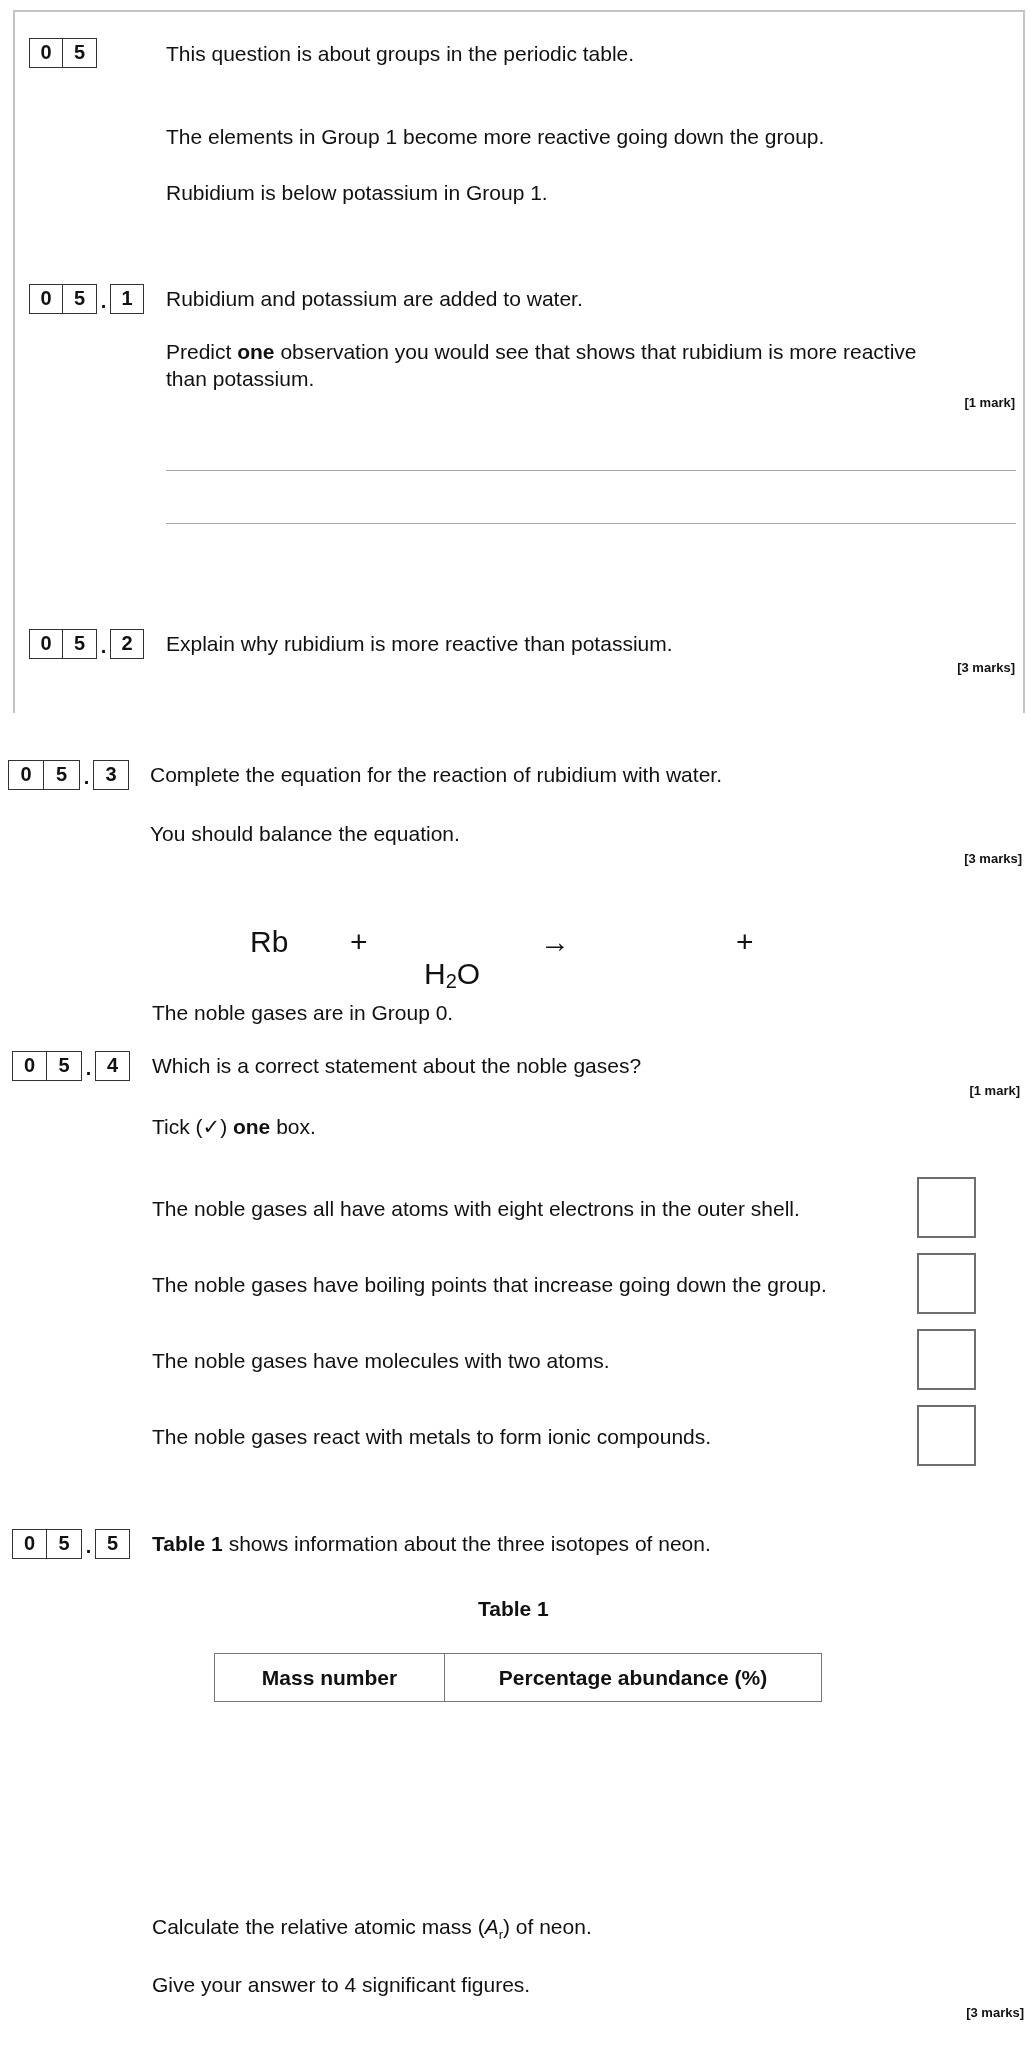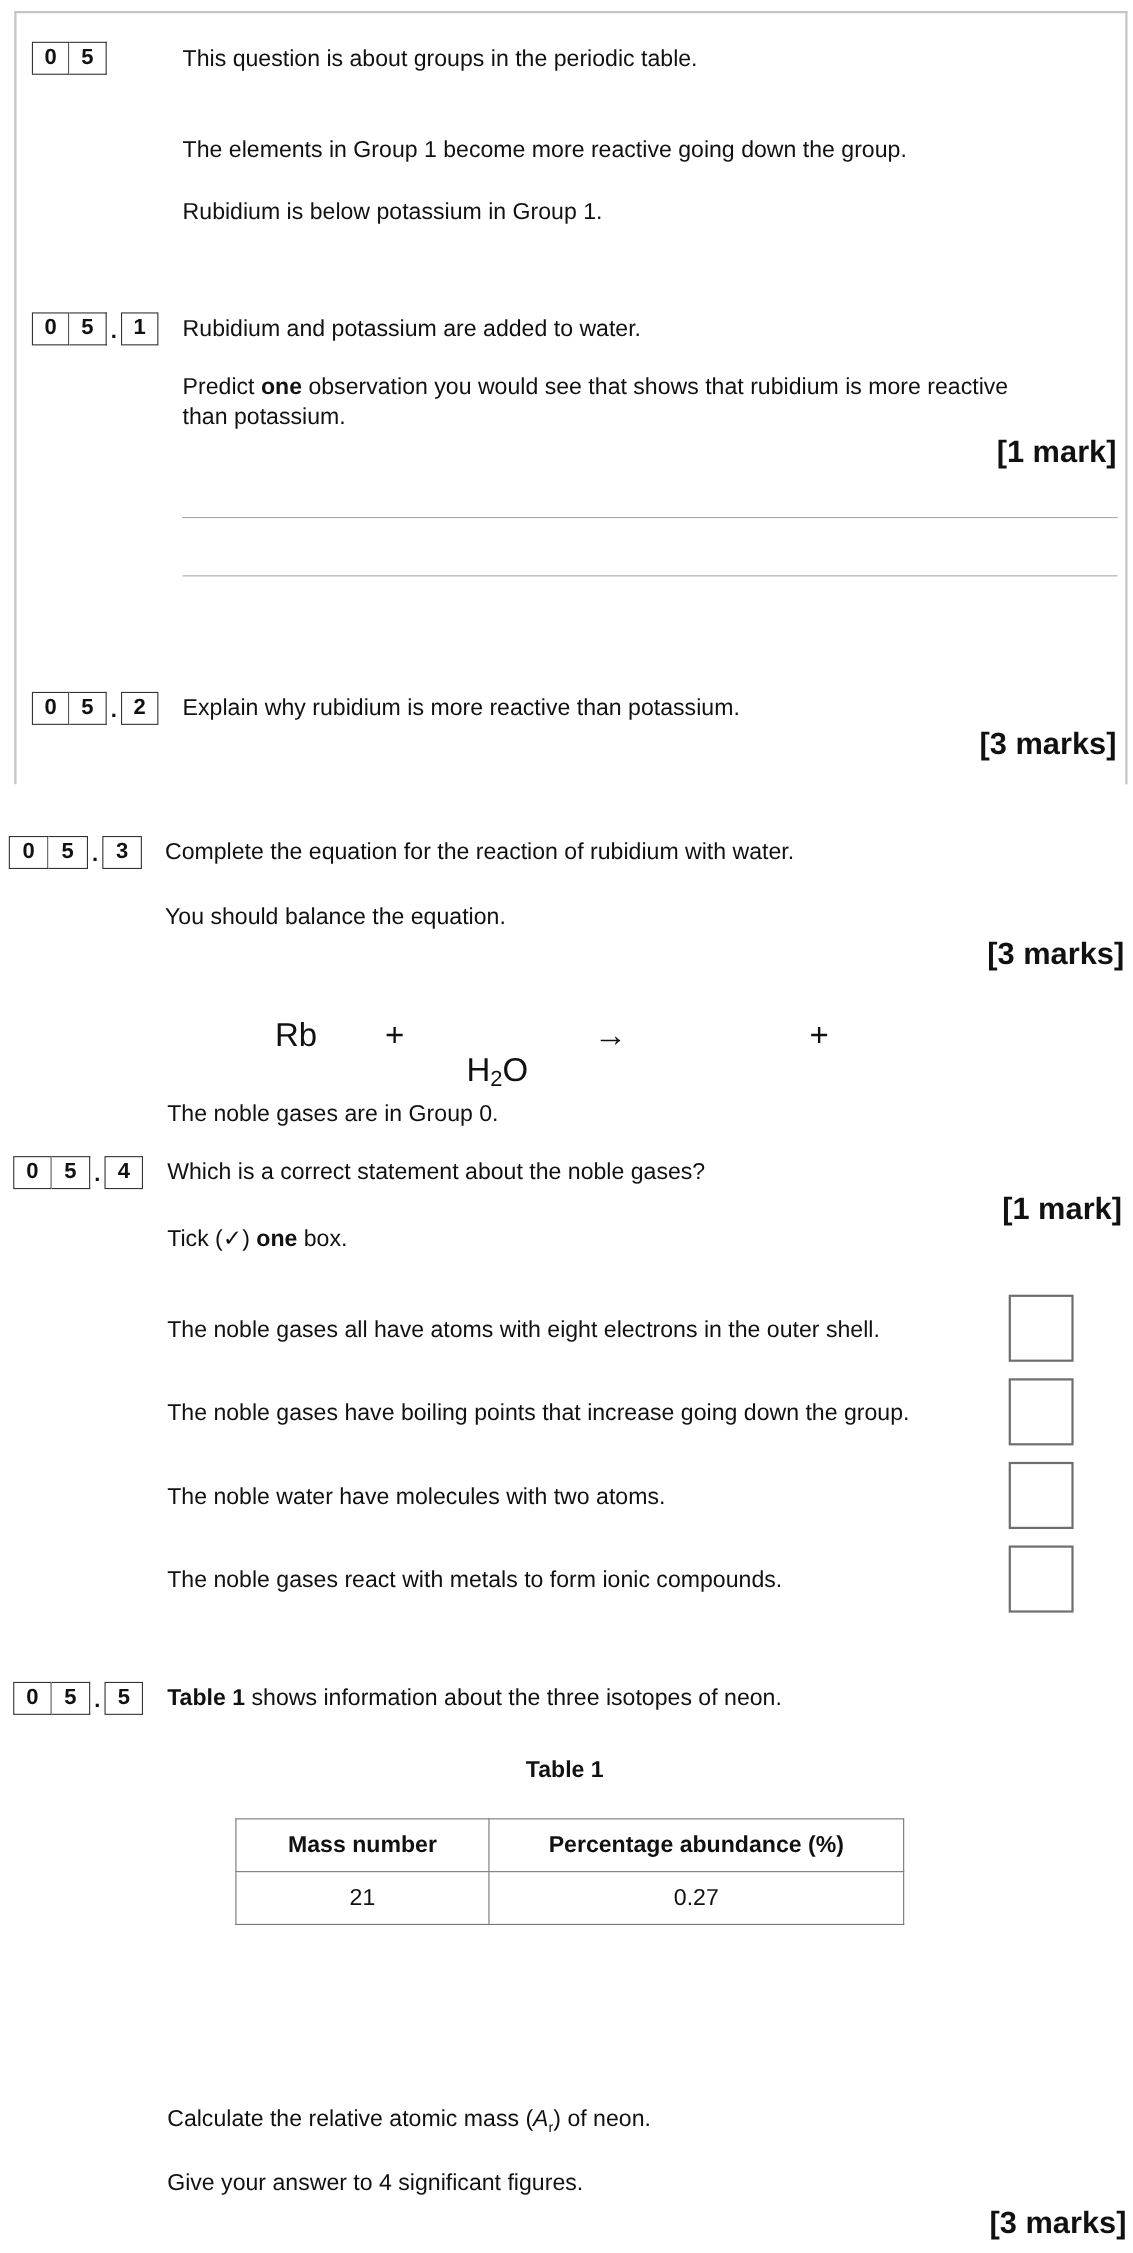--- a/index.html
+++ b/index.html
@@ -2,21 +2,21 @@
 <html><head>
 <meta charset="utf-8">
 <style>
   html, body { margin: 0; padding: 0; background: #ffffff; }
   body {
     width: 1030px; height: 2048px; position: relative; overflow: hidden;
     font-family: "Liberation Sans", sans-serif; color: #111111;
   }
   .abs { position: absolute; }
   .txt { font-size: 21px; line-height: 24px; white-space: nowrap; }
-  .marks { font-size: 28px; font-weight: bold; text-align: right; white-space: nowrap; }
+  .marks { font-size: 13px; font-weight: bold; text-align: right; white-space: nowrap; }
   .frame {
     position: absolute; left: 13px; top: 10px; width: 1012px; height: 703px;
     border-left: 2px solid #c4c4c4; border-right: 2px solid #c4c4c4; border-top: 2px solid #c4c4c4;
     box-sizing: border-box;
   }
   .qnum { position: absolute; display: flex; align-items: center; height: 31px; }
   .qcell {
     width: 34px; height: 30px; border: 1px solid #333; box-sizing: border-box;
     display: flex; align-items: center; justify-content: center;
     font-weight: bold; font-size: 20px; background: #fff;
@@ -110,21 +110,21 @@
 <div class="abs txt" style="left:152px; top:1054px;text-align:right;">Which is a correct statement about the noble gases?</div>
 <div class="abs marks" style="right:10px; top:1083px;">[1 mark]</div>
 <div class="abs txt" style="left:152px; top:1115px;">
   <span>Tick (✓) </span><b>one</b><span> box.</span>
 </div>
 
 <div class="abs txt" style="left:152px; top:1197px;">The noble gases all have atoms with eight electrons in the outer shell.</div>
 <div class="tick-box" style="left:917px; top:1177px;"></div>
 <div class="abs txt" style="left:152px; top:1273px;">The noble gases have boiling points that increase going down the group.</div>
 <div class="tick-box" style="left:917px; top:1253px;"></div>
-<div class="abs txt" style="left:152px; top:1349px;">The noble water have molecules with two atoms.</div>
+<div class="abs txt" style="left:152px; top:1349px;">The noble gases have molecules with two atoms.</div>
 <div class="tick-box" style="left:917px; top:1329px;"></div>
 <div class="abs txt" style="left:152px; top:1425px;">The noble gases react with metals to form ionic compounds.</div>
 <div class="tick-box" style="left:917px; top:1405px;"></div>
 
 <div class="qnum" style="left:12px; top:1528px;">
   <div class="qcell" style="width:35px;">0</div>
   <div class="qcell" style="width:35px;">5</div>
   <div class="qdot">.</div>
   <div class="qcell" style="width:35px; border-left:1px solid #333;">5</div>
 </div>
@@ -134,24 +134,20 @@
 <div class="abs txt" style="left:478px; top:1597px; font-weight:bold;">Table 1</div>
 
 <table class="data">
   <thead>
     <tr>
       <th class="c1">Mass number</th>
       <th class="c2">Percentage abundance (%)</th>
     </tr>
   </thead>
   <tbody>
-    <tr>
-      <td class="c1">21</td>
-      <td class="c2">0.27</td>
-    </tr>
   </tbody>
 </table>
 
 <div class="abs txt" style="left:152px; top:1915px;">
   <span>Calculate the relative atomic mass (</span><i>A</i><sub style="font-size:13px;">r</sub><span>) of neon.</span>
 </div>
 <div class="abs txt" style="left:152px; top:1973px;">Give your answer to 4 significant figures.</div>
 <div class="abs marks" style="right:6px; top:2005px;">[3 marks]</div>
 
 </body></html>

